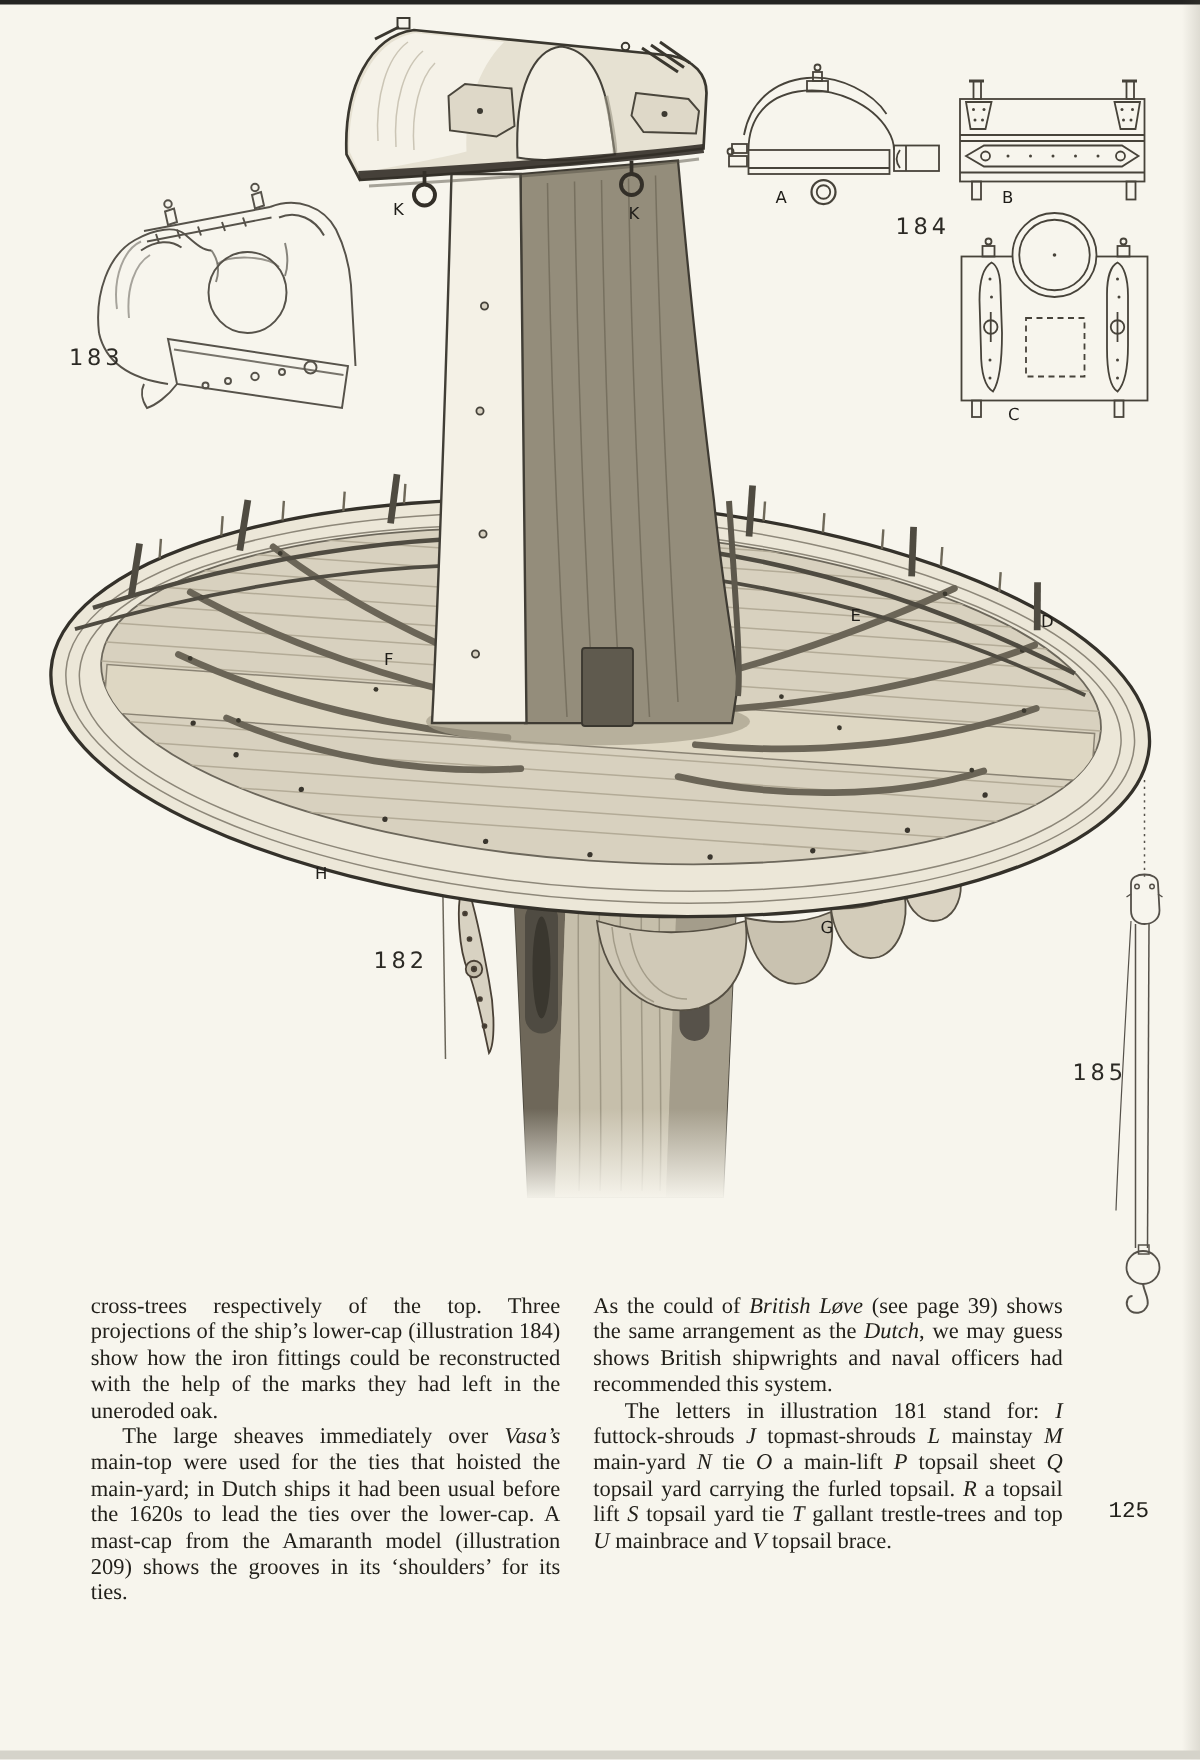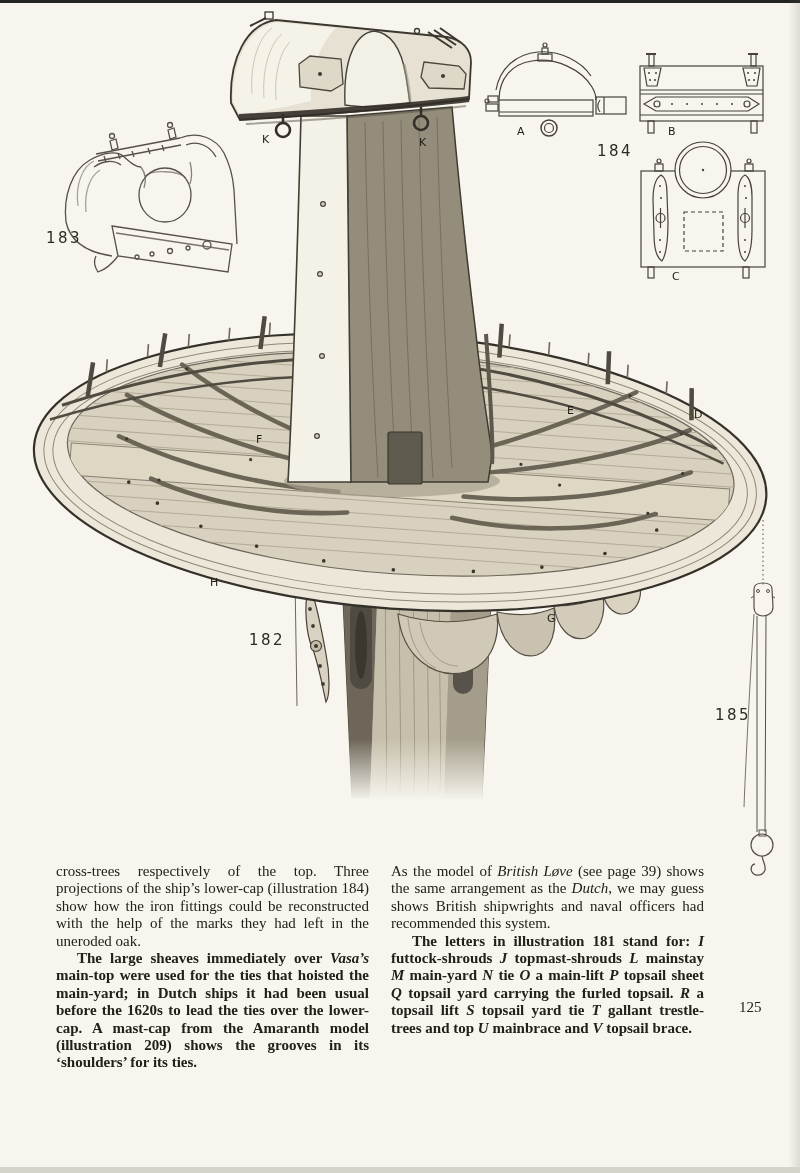--- a/index.html
+++ b/index.html
@@ -3,25 +3,25 @@
 <meta charset="utf-8">
 <style>
   html,body{margin:0;padding:0;background:#e8e6df;}
   .page{position:relative;width:800px;height:1173px;background:#f7f5ed;overflow:hidden;
         font-family:"Liberation Serif",serif;color:#22201b;}
   .top-edge{position:absolute;top:0;left:0;width:100%;height:3px;background:#242422;}
   .right-edge{position:absolute;top:0;right:0;width:12px;height:100%;
         background:linear-gradient(to right,rgba(90,85,70,0),rgba(90,85,70,.16));}
   .bottom-edge{position:absolute;bottom:0;left:0;width:100%;height:6px;background:#d5d3ca;}
   svg.plate{position:absolute;top:4px;left:0;width:800px;height:880px;}
-  .columns{position:absolute;top:863px;left:56px;width:657px;display:flex;gap:22px;}
+  .columns{position:absolute;top:863px;left:56px;width:657px;display:flex;gap:22px;justify-content:center;}
   .col{width:313px;font-size:15px;line-height:17.4px;text-align:justify;}
   .col p{margin:0;}
-  .col p.indent{text-indent:21px;font-weight:bold;}
-  .page-num{position:absolute;top:999px;left:739px;width:42px;font-size:15px;text-align:left;}
+  .col p.indent{text-indent:21px;}
+  .page-num{position:absolute;top:999px;left:739px;width:42px;font-size:15px;text-align:left;font-family:Liberation Mono, monospace;}
   text.figno{font-family:"DejaVu Sans",sans-serif;font-size:15px;fill:#2c2a25;letter-spacing:2.5px;}
   text.letter{font-family:"DejaVu Sans",sans-serif;font-size:11px;fill:#1f1d19;}
   .ln{stroke:#47433a;stroke-width:1.2;fill:none;}
 </style>
 </head>
 <body>
 
 <div class="page">
   <div class="top-edge"></div>
 
@@ -347,21 +347,21 @@
       <text class="letter" x="210" y="582">H</text>
     </g>
   </svg>
 
   <div class="columns">
     <div class="col">
       <p><span>cross-trees respectively of the top. Three projections of the ship’s lower-cap (illustration 184) show how the iron fittings could be reconstructed with the help of the marks they had left in the uneroded oak.</span></p>
       <p class="indent"><span>The large sheaves immediately over </span><i>Vasa’s</i><span> main-top were used for the ties that hoisted the main-yard; in Dutch ships it had been usual before the 1620s to lead the ties over the lower-cap. A mast-cap from the Amaranth model (illustration 209) shows the grooves in its ‘shoulders’ for its ties.</span></p>
     </div>
     <div class="col">
-      <p><span>As the model of </span><i>British Løve</i><span> (see page 39) shows the same arrangement as the </span><i>Dutch</i><span>, we may guess shows British shipwrights and naval officers had recommended this system.</span></p>
+      <p><span>As the could of </span><i>British Løve</i><span> (see page 39) shows the same arrangement as the </span><i>Dutch</i><span>, we may guess shows British shipwrights and naval officers had recommended this system.</span></p>
       <p class="indent"><span>The letters in illustration 181 stand for: </span><i>I</i><span> futtock-shrouds </span><i>J</i><span> topmast-shrouds </span><i>L</i><span> mainstay </span><i>M</i><span> main-yard </span><i>N</i><span> tie </span><i>O</i><span> a main-lift </span><i>P</i><span> topsail sheet </span><i>Q</i><span> topsail yard carrying the furled topsail. </span><i>R</i><span> a topsail lift </span><i>S</i><span> topsail yard tie </span><i>T</i><span> gallant trestle-trees and top </span><i>U</i><span> mainbrace and </span><i>V</i><span> topsail brace.</span></p>
     </div>
   </div>
 
   <div class="page-num">125</div>
 
   <div class="right-edge"></div>
   <div class="bottom-edge"></div>
 </div>
 

